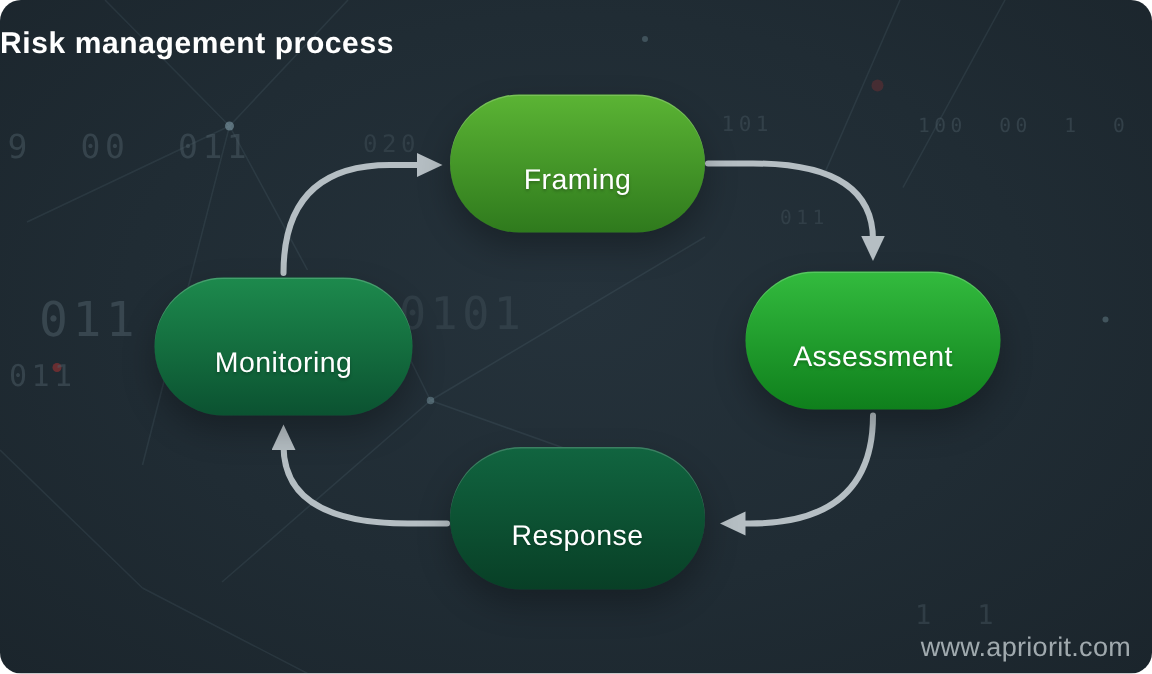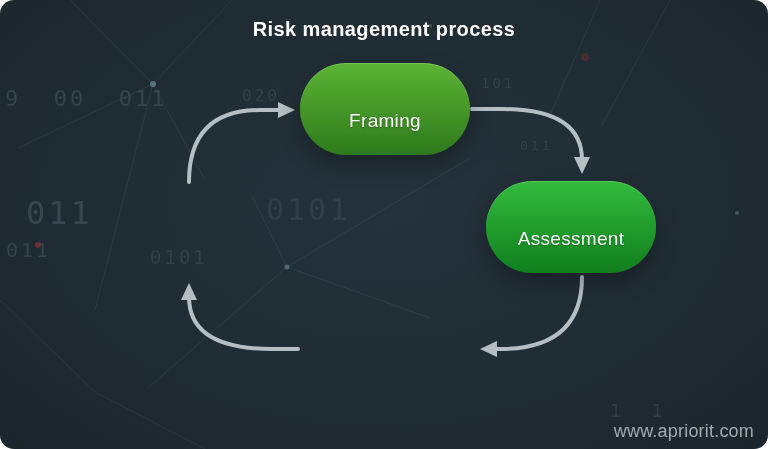--- a/index.html
+++ b/index.html
@@ -28,21 +28,20 @@
     font-family: "DejaVu Sans Mono", monospace;
     letter-spacing: 3px;
     white-space: pre;
     user-select: none;
   }
   .page-title {
     position: absolute;
     top: 18px;
     left: 0;
     width: 100%;
-    text-align: center;
     color: #ffffff;
     font-size: 20px;
     font-weight: 700;
     letter-spacing: 0.4px;
   }
   .node {
     position: absolute;
     display: flex;
     align-items: center;
     justify-content: center;
@@ -50,21 +49,21 @@
     box-shadow: 0 10px 22px rgba(0,0,0,0.28), inset 0 1px 0 rgba(255,255,255,0.18);
   }
   .node .node-label {
     color: #ffffff;
     font-size: 19px;
     letter-spacing: 0.3px;
     text-shadow: 0 1px 2px rgba(0,0,0,0.25);
     margin-top: 24px;
   }
   .node-framing    { left: 300px; top:  63px; width: 170px; height: 92px; }
-  .node-assessment { left: 486px; top: 181px; width: 170px; height: 92px; }
+  .node-assessment { left: 497px; top: 181px; width: 170px; height: 92px; }
   .node-monitoring { left: 103px; top: 185px; width: 172px; height: 92px; }
   .node-response   { left: 300px; top: 298px; width: 170px; height: 95px; }
   .arrows path.flow {
     fill: none;
     stroke-width: 4px;
     stroke-linecap: round;
   }
   .watermark {
     position: absolute;
     right: 14px;
@@ -109,20 +108,21 @@
   </svg>
 
   <div class="binary-layer">
       <span class="bin" style="left: 5px; top: 86px; font-size: 22px; opacity: 0.5; color: rgb(77, 93, 102);">9  00  011</span>
       <span class="bin" style="left: 26px; top: 194px; font-size: 32px; opacity: 0.55; color: rgb(77, 93, 102);">011</span>
       <span class="bin" style="left: 6px; top: 238px; font-size: 20px; opacity: 0.5; color: rgb(77, 93, 102);">011</span>
       <span class="bin" style="left: 266px; top: 192px; font-size: 30px; opacity: 0.32; color: rgb(77, 93, 102);">0101</span>
       <span class="bin" style="left: 150px; top: 246px; font-size: 19px; opacity: 0.4; color: rgb(77, 93, 102);">0101</span>
       <span class="bin" style="left: 242px; top: 86px; font-size: 16px; opacity: 0.35; color: rgb(77, 93, 102);">020</span>
       <span class="bin" style="left: 481px; top: 75px; font-size: 14px; opacity: 0.4; color: rgb(77, 93, 102);">101</span>
+      <span class="bin" style="left: 612px; top: 77px; font-size: 13px; opacity: 0.45; color: rgb(77, 93, 102);">100  00  1  0</span>
       <span class="bin" style="left: 520px; top: 138px; font-size: 13px; opacity: 0.35; color: rgb(77, 93, 102);">011</span>
       <span class="bin" style="left: 610px; top: 400px; font-size: 18px; opacity: 0.4; color: rgb(77, 93, 102);">1  1</span>
     </div>
 
   <svg class="layer arrows" viewBox="0 0 768 449" aria-hidden="true">
     <defs>
       <marker id="ah" markerUnits="userSpaceOnUse" markerWidth="20" markerHeight="18" refX="3" refY="8" orient="auto">
         <path id="ah-tri" d="M0 0 L17 8 L0 16 Z" fill="#b5bec3"></path>
       </marker>
     </defs>
@@ -133,16 +133,22 @@
   </svg>
 
   <div class="page-title" style="color: rgb(255, 255, 255);">Risk management process</div>
 
   <div class="node node-framing" style="background: linear-gradient(rgb(91, 180, 52), rgb(47, 122, 29));">
     <span class="node-label">Framing</span>
   </div>
   <div class="node node-assessment" style="background: linear-gradient(rgb(51, 187, 62), rgb(15, 127, 28));">
     <span class="node-label">Assessment</span>
   </div>
+  <div class="node node-monitoring" style="background: linear-gradient(rgb(29, 138, 77), rgb(11, 82, 49));">
+    <span class="node-label">Monitoring</span>
+  </div>
+  <div class="node node-response" style="background: linear-gradient(rgb(17, 101, 64), rgb(8, 63, 38));">
+    <span class="node-label">Response</span>
+  </div>
 
   <div class="watermark">www.apriorit.com</div>
 
 </div>
 
 </body></html>

